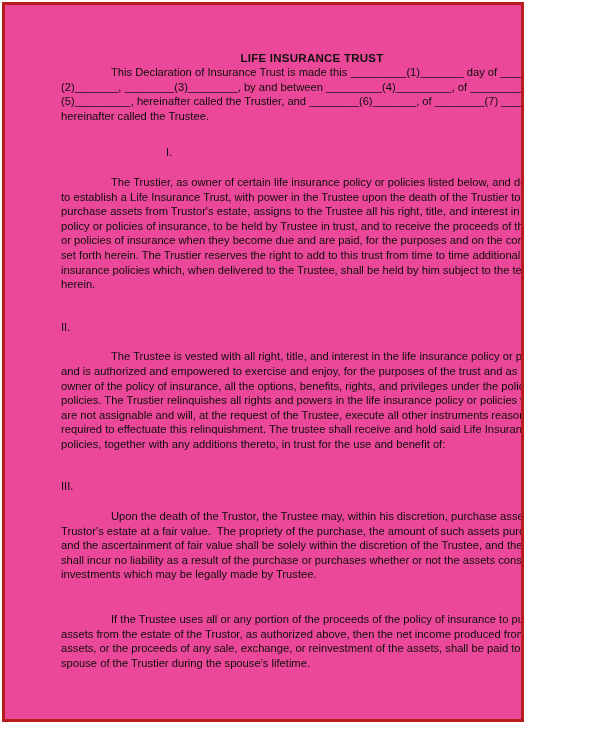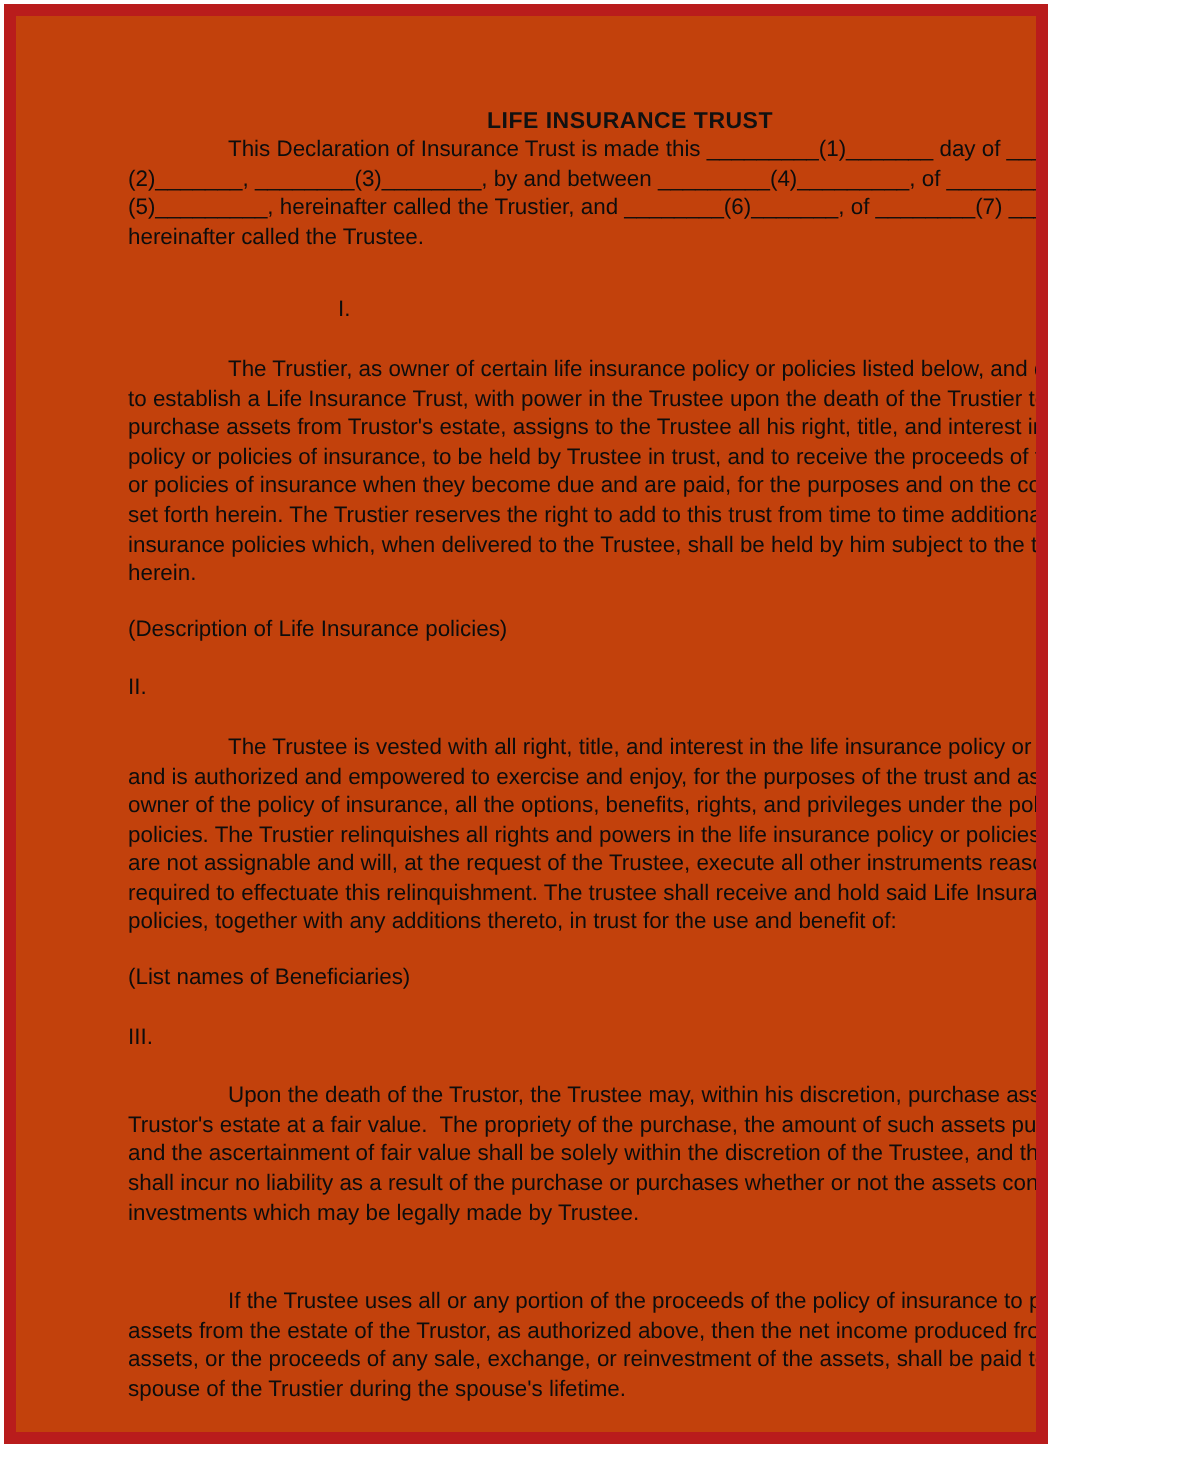--- a/index.html
+++ b/index.html
@@ -15,22 +15,22 @@
     color: #000000;
     overflow: hidden;
   }
 
   .page {
     position: absolute;
     left: 2px;
     top: 2px;
     width: 522px;
     height: 720px;
-    background: #c2410c;
-    border: 6px solid #b91c1c;
+    background: #ec4899;
+    border: 3px solid #b91c1c;
     box-sizing: border-box;
     overflow: hidden;
   }
 
   .doc-body {
     position: absolute;
     left: 56px;
     top: 0;
     width: 502px;
   }
@@ -94,28 +94,26 @@
 
     <h1 class="doc-title">LIFE INSURANCE TRUST</h1>
 
     <p class="para declaration">This Declaration of Insurance Trust is made this _________(1)_______ day of _______ (2)_______, ________(3)________, by and between _________(4)_________, of __________ (5)_________, hereinafter called the Trustier, and ________(6)_______, of ________(7) _________, hereinafter called the Trustee.</p>
 
     <div class="spacer-lg"></div>
     <p class="section-num indented">I.</p>
     <div class="spacer-md"></div>
     <p class="para body-para">The Trustier, as owner of certain life insurance policy or policies listed below, and desiring to establish a Life Insurance Trust, with power in the Trustee upon the death of the Trustier to purchase assets from Trustor's estate, assigns to the Trustee all his right, title, and interest in the policy or policies of insurance, to be held by Trustee in trust, and to receive the proceeds of the policy or policies of insurance when they become due and are paid, for the purposes and on the conditions set forth herein. The Trustier reserves the right to add to this trust from time to time additional life insurance policies which, when delivered to the Trustee, shall be held by him subject to the terms herein.</p>
     <div class="spacer-sm"></div>
-    <p class="note-line">(Description of Life Insurance policies)</p>
 
     <div class="spacer-md"></div>
     <p class="section-num">II.</p>
     <div class="spacer-md"></div>
     <p class="para body-para">The Trustee is vested with all right, title, and interest in the life insurance policy or policies, and is authorized and empowered to exercise and enjoy, for the purposes of the trust and as absolute owner of the policy of insurance, all the options, benefits, rights, and privileges under the policy or policies. The Trustier relinquishes all rights and powers in the life insurance policy or policies which are not assignable and will, at the request of the Trustee, execute all other instruments reasonably required to effectuate this relinquishment. The trustee shall receive and hold said Life Insurance policies, together with any additions thereto, in trust for the use and benefit of:</p>
     <div class="spacer-sm"></div>
-    <p class="note-line">(List names of Beneficiaries)</p>
 
     <div class="spacer-md"></div>
     <p class="section-num">III.</p>
     <div class="spacer-md"></div>
     <p class="para body-para">Upon the death of the Trustor, the Trustee may, within his discretion, purchase assets from Trustor's estate at a fair value.  The propriety of the purchase, the amount of such assets purchased, and the ascertainment of fair value shall be solely within the discretion of the Trustee, and the Trustee shall incur no liability as a result of the purchase or purchases whether or not the assets constitute investments which may be legally made by Trustee.</p>
 
     <div class="spacer-md"></div>
     <div class="spacer-md"></div>
     <p class="para body-para">If the Trustee uses all or any portion of the proceeds of the policy of insurance to purchase assets from the estate of the Trustor, as authorized above, then the net income produced from the assets, or the proceeds of any sale, exchange, or reinvestment of the assets, shall be paid to the spouse of the Trustier during the spouse's lifetime.</p>
 

